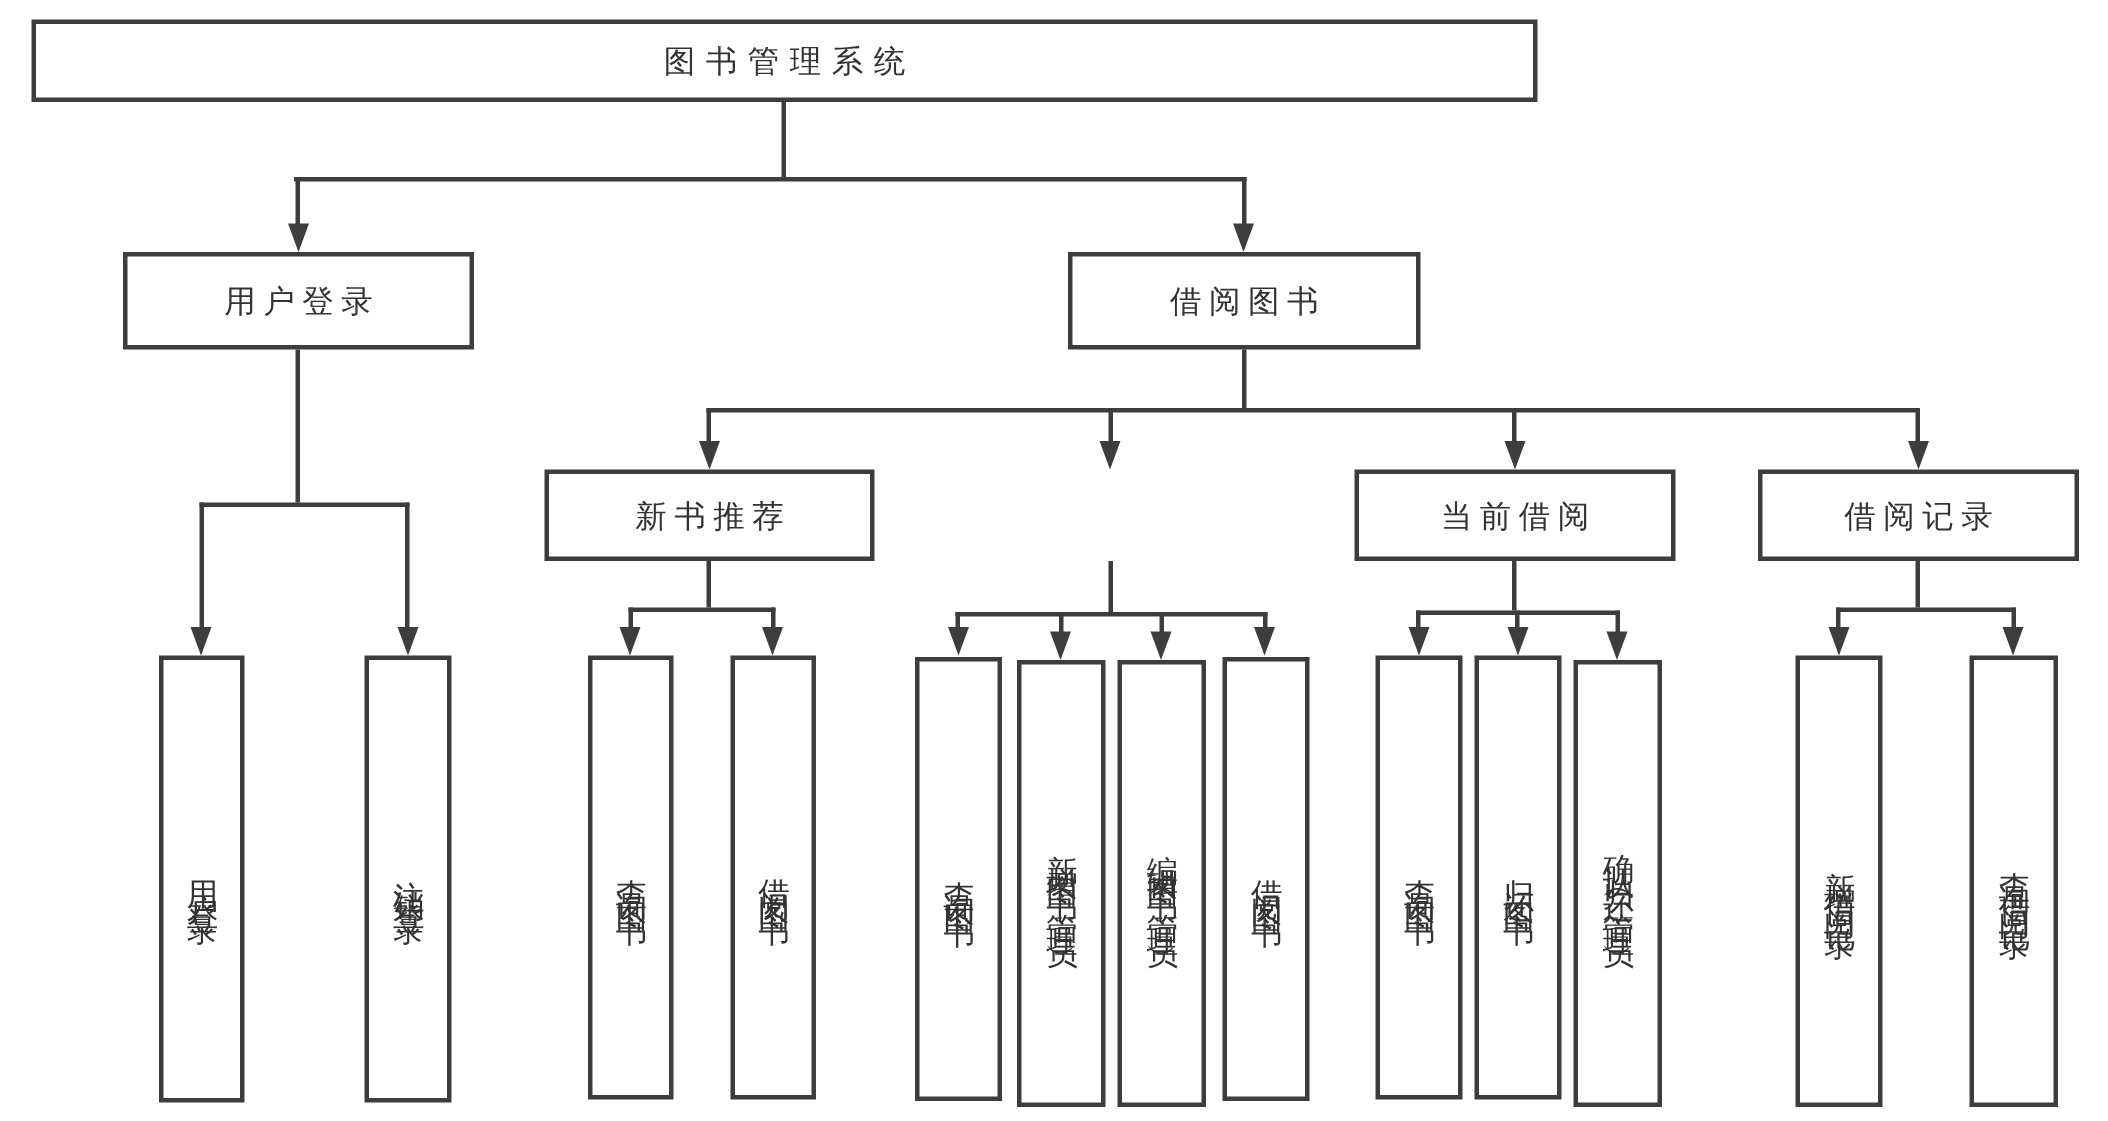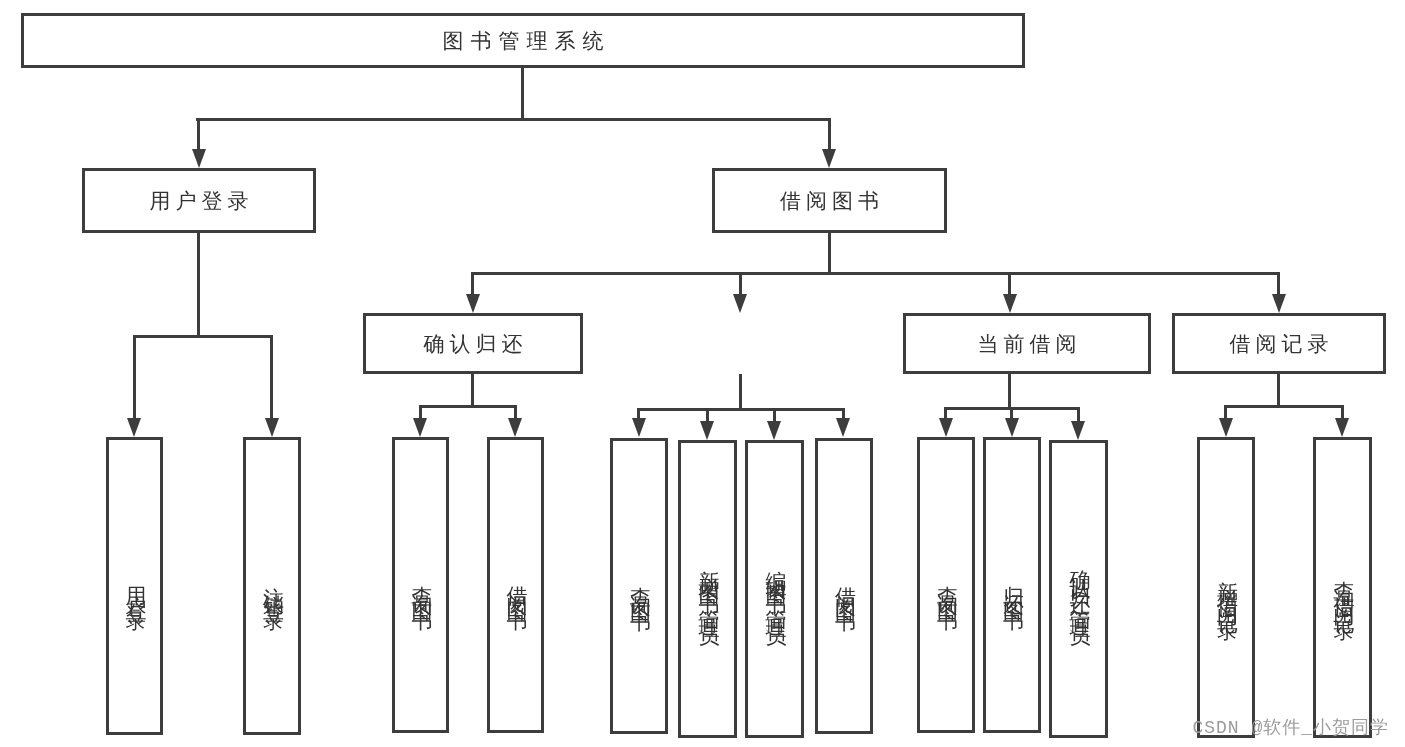--- a/index.html
+++ b/index.html
@@ -8,21 +8,21 @@
     --bg: #ffffff;
     --watermark: #9b9b9b;
   }
   html, body { margin: 0; padding: 0; background: #fff; }
   .canvas {
     position: relative;
     width: 1405px;
     height: 747px;
     background: var(--bg);
     overflow: hidden;
-    font-family: Liberation Mono, monospace;
+    font-family: Liberation Sans, sans-serif;
     color: var(--text);
   }
   .box {
     position: absolute;
     box-sizing: border-box;
     border: 3px solid var(--line);
     background: #fff;
     display: flex;
     align-items: center;
     justify-content: center;
@@ -66,22 +66,22 @@
 </head>
 <body>
 
 <div class="canvas">
 
   <div class="box h root" style="left:21px;top:13px;width:1004px;height:55px">图书管理系统</div>
 
   <div class="box h" style="left:82px;top:168px;width:234px;height:65px">用户登录</div>
   <div class="box h" style="left:712px;top:168px;width:235px;height:65px">借阅图书</div>
 
-  <div class="box h" style="left:363px;top:313px;width:220px;height:61px">确认归还</div>
-  <div class="box h" style="left:903px;top:313px;width:248px;height:61px">当前借阅</div>
+  <div class="box h" style="left:363px;top:313px;width:220px;height:61px">新书推荐</div>
+  <div class="box h" style="left:903px;top:313px;width:214px;height:61px">当前借阅</div>
   <div class="box h" style="left:1172px;top:313px;width:214px;height:61px">借阅记录</div>
 
   <div class="box v" style="left:106px;top:437px;width:57px;height:298px">用户登录</div>
   <div class="box v" style="left:243px;top:437px;width:58px;height:298px">注销登录</div>
 
   <div class="box v" style="left:392px;top:437px;width:57px;height:296px">查询图书</div>
   <div class="box v" style="left:487px;top:437px;width:57px;height:296px">借阅图书</div>
 
   <div class="box v" style="left:610px;top:438px;width:58px;height:296px">查询图书</div>
   <div class="box v" style="left:678px;top:440px;width:59px;height:298px">新增图书（管理员）</div>
@@ -147,15 +147,14 @@
   <div class="vl" style="left:1077px;top:407px;height:16px"></div>
   <div class="ah" style="left:1071px;top:421px"></div>
 
   <div class="vl" style="left:1277px;top:374px;height:31px"></div>
   <div class="hl" style="left:1224px;top:405px;width:120px"></div>
   <div class="vl" style="left:1224px;top:405px;height:15px"></div>
   <div class="ah" style="left:1219px;top:418px"></div>
   <div class="vl" style="left:1341px;top:405px;height:15px"></div>
   <div class="ah" style="left:1335px;top:418px"></div>
 
-  <div class="watermark">CSDN @软件_小贺同学</div>
 
 </div>
 
 </body></html>

